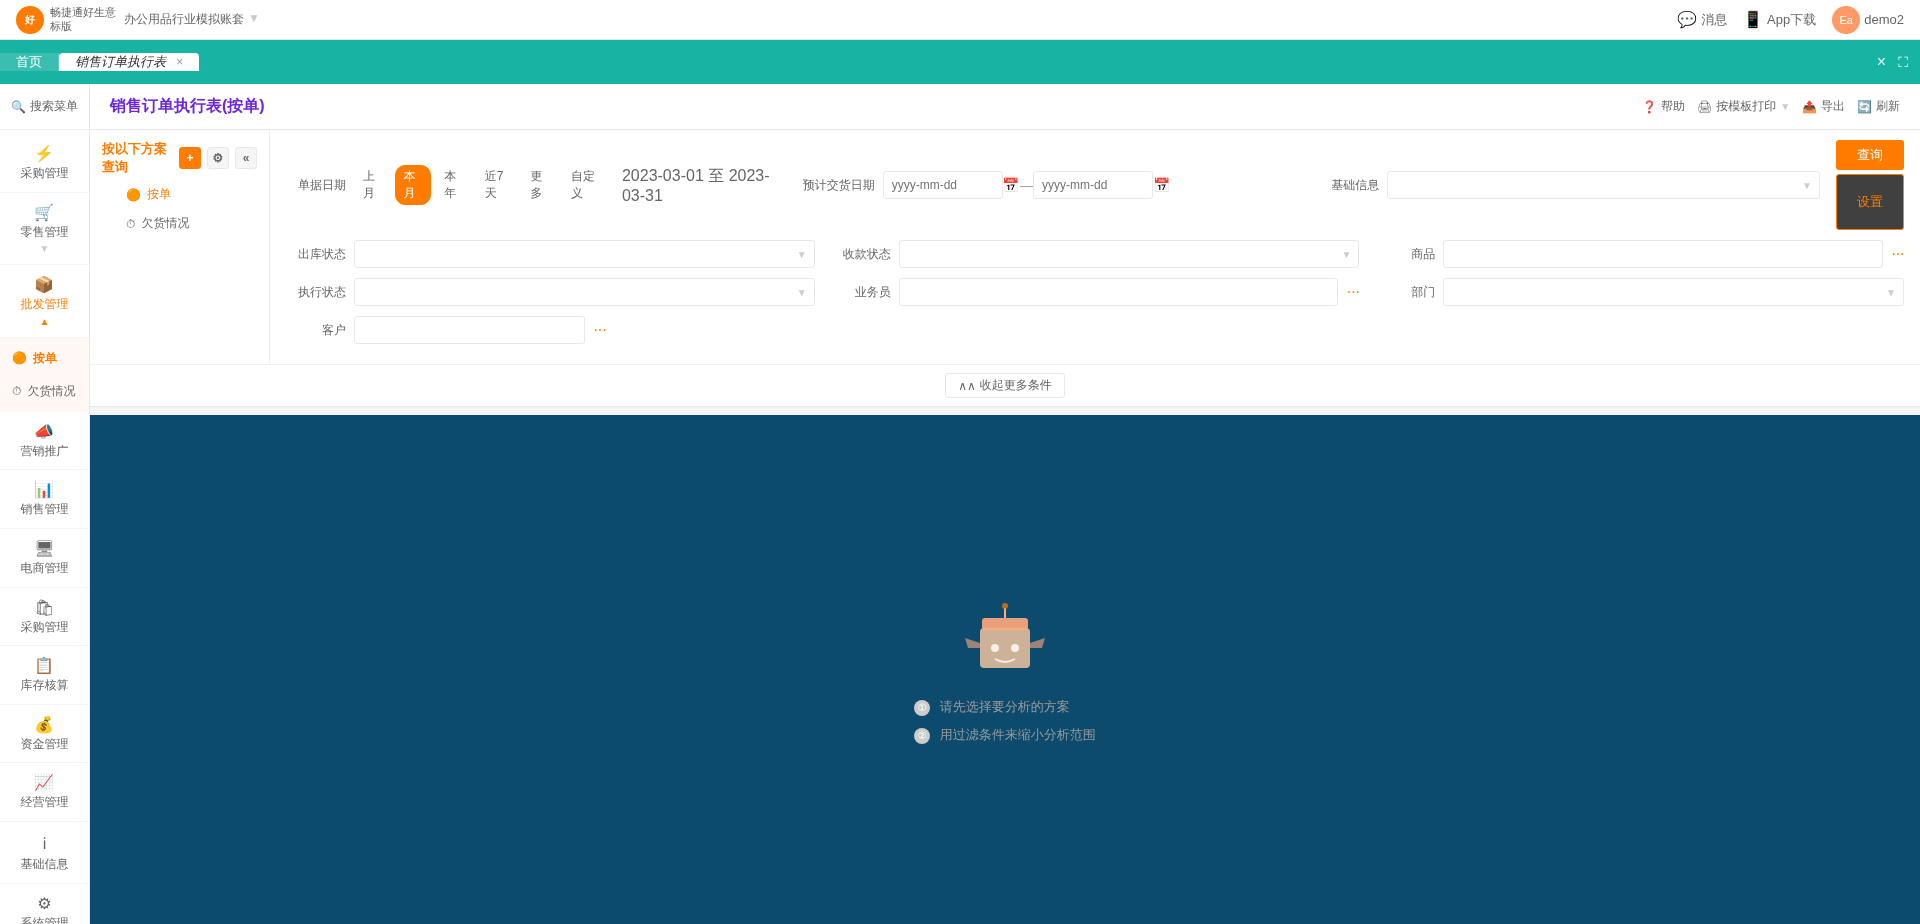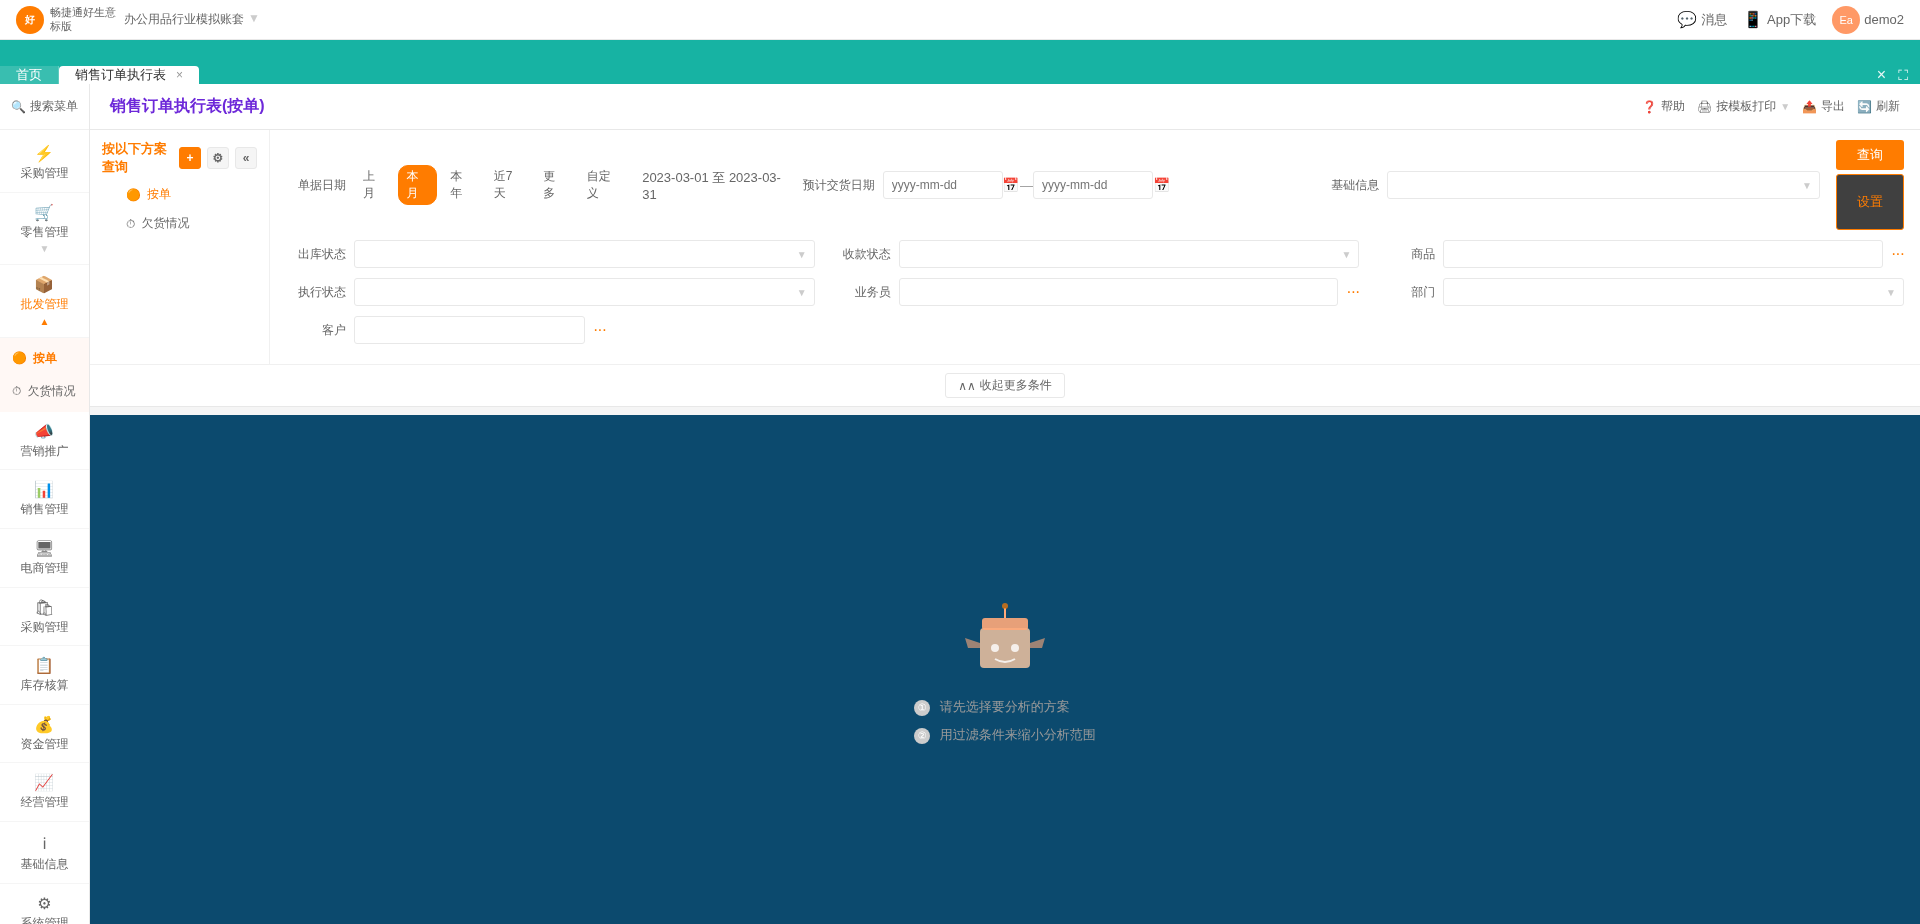--- a/index.html
+++ b/index.html
@@ -10,24 +10,24 @@
     .top-bar-left { display: flex; align-items: center; gap: 8px; }
     .logo-area { display: flex; align-items: center; gap: 6px; }
     .logo-icon { width: 28px; height: 28px; background: #ff7c00; border-radius: 50%; display: flex; align-items: center; justify-content: center; color: #fff; font-size: 10px; font-weight: bold; }
     .logo-text { font-size: 11px; color: #666; line-height: 1.2; }
     .breadcrumb-area { display: flex; align-items: flex-start; gap: 4px; color: #666; font-size: 12px; }
     .top-bar-right { display: flex; align-items: center; gap: 16px; color: #666; font-size: 13px; }
     .top-right-item { display: flex; align-items: center; gap: 4px; cursor: pointer; }
     .avatar { width: 28px; height: 28px; border-radius: 50%; background: #ff9966; display: flex; align-items: center; justify-content: center; color: #fff; font-size: 11px; overflow: hidden; }
 
     
-    .tab-bar { background: #17b3a3; height: 44px; display: flex; align-items: flex-end; flex-shrink: 0; position: relative; }
+    .tab-bar { background: #17b3a3; height: 44px; display: flex; align-items: center; flex-shrink: 0; position: relative; }
     .tab-item { display: flex; align-items: center; padding: 0 16px; cursor: pointer; color: rgba(255,255,255,0.85); font-size: 13px; gap: 6px; border-right: 1px solid rgba(255,255,255,0.2); }
     .tab-item.home { background: rgba(255,255,255,0.15); color: #fff; }
-    .tab-item.active { background: #fff; color: #333; border-radius: 4px 4px 0 0; border-right: none; }
+    .tab-item.active { background: #fff; color: #333; border-radius: 4px 4px 0 0; border-right: none; font-style: italic; }
     .tab-close { color: #999; font-size: 12px; margin-left: 4px; cursor: pointer; }
     .tab-bar-right { margin-left: auto; display: flex; align-items: center; padding-right: 12px; gap: 12px; }
     .tab-bar-btn { color: rgba(255,255,255,0.9); cursor: pointer; font-size: 16px; }
 
     
     .main-layout { display: flex; flex: 1; overflow: hidden; }
 
     
     .sidebar { width: 90px; background: #fff; border-right: 1px solid #e8e8e8; display: flex; flex-direction: column; flex-shrink: 0; overflow-y: auto; }
     .sidebar-search { padding: 10px 8px; border-bottom: 1px solid #f0f0f0; }
@@ -279,21 +279,21 @@
             <div class="filter-item" style="min-width:400px;">
               <span class="filter-label">单据日期</span>
               <div class="date-tabs">
                 <span class="date-tab">上月</span>
                 <span class="date-tab active">本月</span>
                 <span class="date-tab">本年</span>
                 <span class="date-tab">近7天</span>
                 <span class="date-tab">更多</span>
                 <span class="date-tab">自定义</span>
               </div>
-              <span style="color:#666;font-size:13px;margin-left:6px;">2023-03-01 至 2023-03-31</span>
+              <span style="color:#666;font-size:16px;margin-left:6px;">2023-03-01 至 2023-03-31</span>
             </div>
 
             <div class="filter-item" style="min-width:350px;">
               <span class="filter-label">预计交货日期</span>
               <div class="date-range">
                 <input type="text" class="date-input" placeholder="yyyy-mm-dd" style="">
                 <span class="date-icon">📅</span>
                 <span class="date-sep">—</span>
                 <input type="text" class="date-input" placeholder="yyyy-mm-dd" style="">
                 <span class="date-icon">📅</span>

